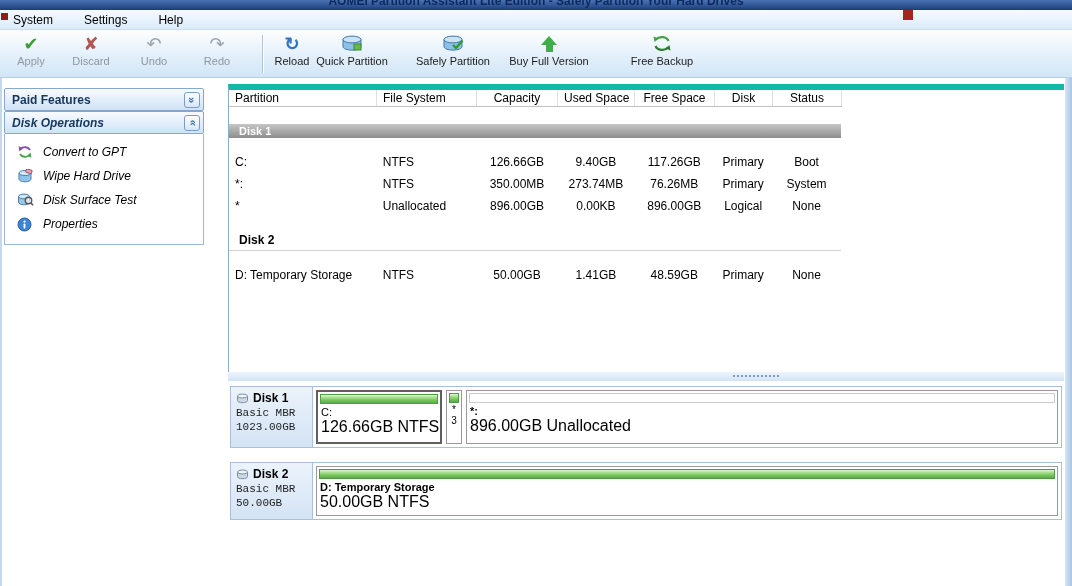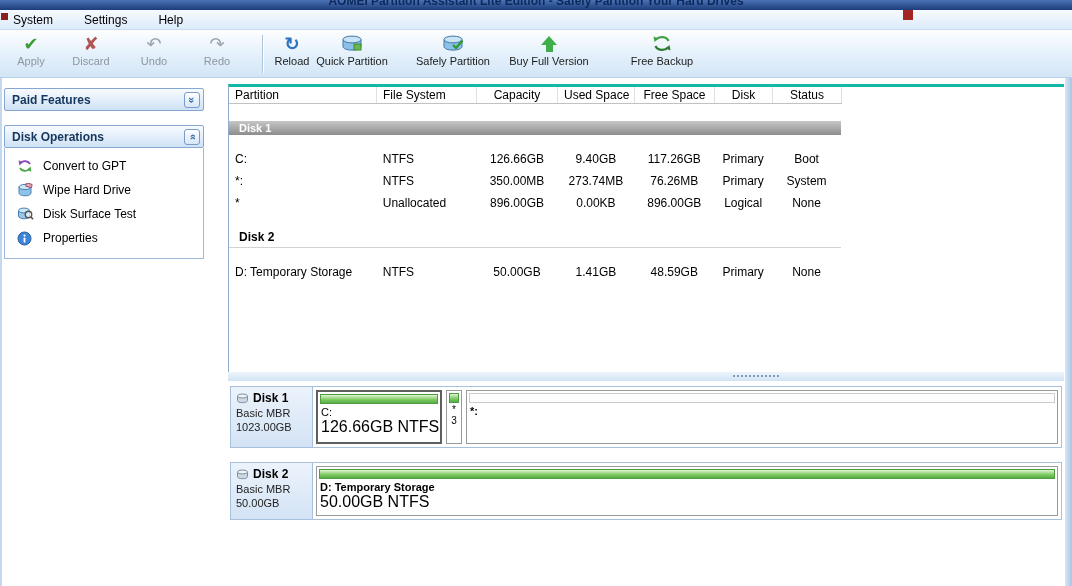--- a/index.html
+++ b/index.html
@@ -77,21 +77,21 @@
   .chev-down{ transform:rotate(90deg); }
   .chev-up{ transform:rotate(-90deg); }
   .panel-body{
     border:1px solid #9db8d9; border-top:none; background:#fff; padding:6px 0 8px 0;
   }
   .op-item{ height:24px; display:flex; align-items:center; padding-left:12px; cursor:pointer; }
   .op-item .op-icon{ width:18px; height:15px; margin-right:8px; display:flex; align-items:center; }
   
   .main-panel{
     position:absolute; left:228px; top:84px; width:836px; height:288px;
-    background:#fff; border-left:1px solid #93accb; border-top:3px solid #14b8a6;
+    background:#fff; border-left:1px solid #93accb; border-top:6px solid #14b8a6;
   }
   .thead{ display:flex; width:613px; height:17px; border-bottom:1px solid #c2c2c2; }
   .thead .cell{ font-size:12px; border-right:1px solid #e0e0e0; padding-top:1px; }
   .cell{ padding:0 6px; white-space:nowrap; overflow:hidden; }
   .col-0{ width:148px; } .col-1{ width:100px; } .col-2{ width:81px; }
   .col-3{ width:77px; } .col-4{ width:80px; } .col-5{ width:58px; } .col-6{ width:69px; }
   .num{ text-align:center; }
   .group-bar{
     width:612px; height:14px; margin-top:17px;
     background:linear-gradient(#c6c6c6,#8d8d8d);
@@ -115,21 +115,21 @@
     position:absolute; left:2px; width:832px; border:1px solid #a8c0dc; background:#fff;
     display:flex;
   }
   .disk-row.d1{ top:5px; height:62px; }
   .disk-row.d2{ top:81px; height:58px; }
   .disk-info{
     width:82px; background:linear-gradient(#ecf3fb,#d3e3f5);
     border-right:1px solid #a8c0dc; padding:4px 5px; cursor:pointer;
   }
   .disk-info .dname{ font-weight:bold; font-size:12px; display:flex; align-items:center; gap:4px; }
-  .disk-info .dline{ font-size:11px; color:#222; margin-top:2px; }
+  .disk-info .dline{ font-size:11px; color:#222; margin-top:2px;font-family:Liberation Mono, monospace; }
   .parts{ flex:1; display:flex; padding:3px; gap:4px; }
   .pbox{ border:1px solid #9a9a9a; background:#fff; display:flex; flex-direction:column; cursor:pointer; }
   .pbox.selected{ border:2px solid #5f5f5f; }
   .pbar{ height:10px; margin:2px 2px 1px 2px; border:1px solid #4f9c42;
     background:linear-gradient(#e0f3d4,#7cc95f 60%,#56ad47); }
   .pbar.empty{ border:1px solid #cccccc; background:#fdfdfd; }
   .plabel{ font-size:11px; padding:1px 3px 0 3px; white-space:nowrap; }
   .plabel.b{ font-weight:bold; }
   .pinfo{ font-size:16px; padding:0 3px; white-space:nowrap; }
   .pbox.cbox{ width:126px; }
@@ -233,21 +233,21 @@
 <div class="sidebar">
   <div class="panel" style="margin-top:10px;border-radius:11px;">
     <div class="panel-header">
       <span>Paid Features</span>
       <span class="chev-btn">
         <span class="chev-down">»</span>
       </span>
     </div>
   </div>
 
-  <div class="panel" style="margin-top:14px;">
+  <div class="panel" style="font-style:italic;">
     <div class="panel-header">
       <span>Disk Operations</span>
       <span class="chev-btn">
         <span class="chev-up">»</span>
       </span>
     </div>
     <div class="panel-body">
       <div class="op-item">
         <span class="op-icon">
           <svg width="16" height="14" viewBox="0 0 16 14">
@@ -373,20 +373,21 @@
         <div class="pinfo">126.66GB NTFS</div>
       </div>
       <div class="pbox narrow">
         <div class="pbar"></div>
         <div class="plabel">*</div>
         <div class="pinfo">3</div>
       </div>
       <div class="pbox wide">
         <div class="pbar empty"></div>
         <div class="plabel b">*:</div>
+        <div class="pinfo">896.00GB Unallocated</div>
       </div>
     </div>
   </div>
 
   <div class="disk-row d2">
     <div class="disk-info">
       <div class="dname">
         <svg width="13" height="11" viewBox="0 0 13 11">
           <path d="M1.5 3 v4.5 c0 1.3 2.2 2.2 5 2.2 s5 -0.9 5 -2.2 v-4.5" fill="#cdd8e4" stroke="#7d8da0"></path>
           <ellipse cx="6.5" cy="3" rx="5" ry="2" fill="#eef3f8" stroke="#7d8da0"></ellipse>

